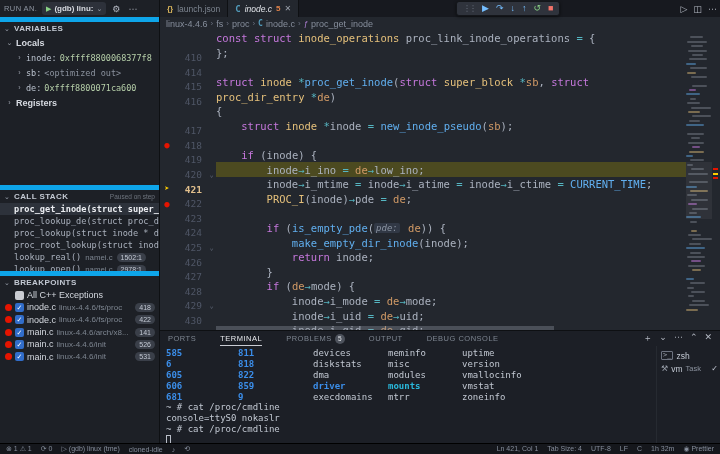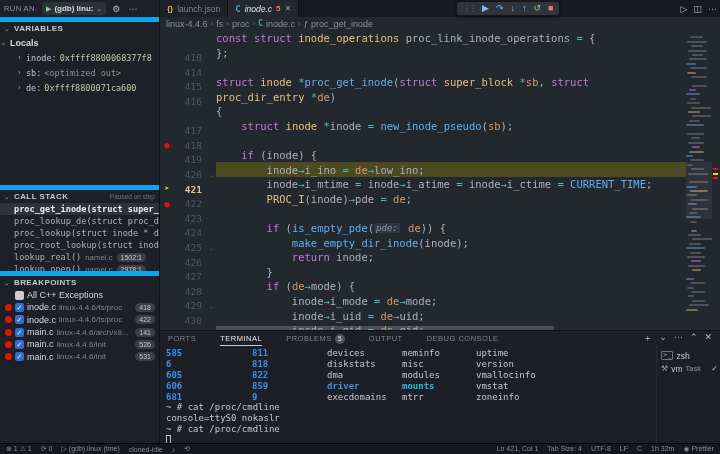--- a/index.html
+++ b/index.html
@@ -21,21 +21,21 @@
   .sec-hdr{height:13px;flex:none;display:flex;align-items:center;gap:3px;padding:0 4px;}
   .sec-hdr .tchev{font-size:7px;color:#9aa0ab;width:7px;display:inline-block;}
   .sec-hdr .t{font-size:8px;font-weight:bold;letter-spacing:.4px;color:#c3c9d3;flex:1;white-space:nowrap;}
   .sec-hdr .note{font-size:6.5px;color:#6f757f;white-space:nowrap;}
   .sec-vars{height:168px;}
   .sec-watch{height:85px;}
   .sec-stack{height:86px;}
   .sec-bp{flex:1;}
   .vrow{height:15px;display:flex;align-items:center;gap:3px;font-size:9px;white-space:nowrap;overflow:hidden;}
   .vrow .tchev{font-size:7px;color:#9aa0ab;width:7px;text-align:center;flex:none;}
-  .vrow.lvl1{} .vrow.lvl2{padding-left:16px;}
+  .vrow.lvl1{padding-left:6px;} .vrow.lvl2{padding-left:16px;}
   .vrow .grp{color:#d6dae1;font-weight:bold;}
   .vrow .vname{color:#bac2ce;font-family:"DejaVu Sans Mono",monospace;font-size:8.5px;}
   .vrow .vval{color:#b5cea8;font-family:"DejaVu Sans Mono",monospace;font-size:8.5px;}
   .vrow .vval.opt{color:#8a919d;}
   .stack-list{flex:1;overflow:hidden;}
   .srow{height:12px;display:flex;align-items:center;gap:4px;padding:0 4px 0 14px;font-family:"DejaVu Sans Mono",monospace;
     font-size:8.6px;color:#a8afbb;white-space:nowrap;overflow:hidden;cursor:pointer;}
   .srow.sel{background:#2d323b;color:#eceef2;font-weight:bold;}
   .srow .sfile{font-family:"Liberation Sans",sans-serif;font-size:7.8px;color:#7d8590;}
   .badge-pill{background:#3a3f49;border-radius:6px;font-size:7px;color:#c3c9d4;padding:0 4px;line-height:9px;
@@ -97,21 +97,21 @@
   .panel-hdr{height:15px;flex:none;display:flex;align-items:center;padding:0 8px;gap:24px;}
   .ptab{font-size:7.5px;letter-spacing:.5px;color:#7d8590;cursor:pointer;display:flex;align-items:center;gap:3px;height:100%;}
   .ptab.active{color:#e8eaee;border-bottom:1px solid #c9ccd3;}
   .pbadge{background:#4d525c;color:#e2e5ea;border-radius:50%;width:10px;height:10px;font-size:6.5px;display:flex;align-items:center;justify-content:center;letter-spacing:0;}
   .panel-acts{margin-left:auto;display:flex;gap:7px;color:#b5bac4;font-size:9px;}
   .panel-acts span{cursor:pointer;}
   .panel-body{flex:1;display:flex;min-height:0;}
   .term{flex:1;padding:2px 0 0 6px;font-family:"DejaVu Sans Mono",monospace;font-size:9px;color:#c2c8d2;overflow:hidden;}
   .trow{height:10.8px;display:flex;align-items:center;white-space:pre;}
   .tcell{overflow:hidden;}
-  .tc0{width:86px;} .tc1{width:75px;} .tc2{width:75px;} .tc3{width:74px;}
+  .tc0{width:72px;} .tc1{width:75px;} .tc2{width:75px;} .tc3{width:74px;}
   .c-b{color:#3b8eea;font-weight:bold;} .c-c{color:#29b8db;font-weight:bold;} .c-w{color:#c2c8d2;}
   .cursor{width:5px;height:9px;border:1px solid #b9bec8;display:inline-block;}
   .termlist{width:64px;flex:none;border-left:1px solid #262a31;padding:3px 2px 0 4px;font-size:8.5px;color:#c2c8d2;}
   .tl-row{height:13px;display:flex;align-items:center;gap:3px;white-space:nowrap;overflow:hidden;cursor:pointer;}
   .tl-ico{font-size:7px;color:#9aa0ab;font-family:"DejaVu Sans Mono",monospace;border:1px solid #6d7380;border-radius:1px;padding:0 1px;line-height:7px;}
   .tl-ico2{font-size:8px;color:#9aa0ab;}
   .tl-sub{color:#8a919d;font-size:7.5px;}
   .tl-chk{color:#c3c9d4;font-size:8px;margin-left:auto;}
 
   
@@ -157,20 +157,24 @@
               <span class="tchev">›</span>
               <span class="vname">sb:</span>
               <span class="vval opt">&lt;optimized out&gt;</span>
             </div>
             <div class="vrow lvl2">
               <span class="tchev">›</span>
               <span class="vname">de:</span>
               <span class="vval">0xffff8800071ca600</span>
             </div>
           </div>
+        <div class="vrow lvl1">
+          <span class="tchev">›</span>
+          <span class="grp">Registers</span>
+        </div>
       </div>
 
 
       <div class="sec sec-stack">
         <div class="sec-hdr">
           <span class="tchev">⌄</span>
           <span class="t">CALL STACK</span>
           <span class="note">Paused on step</span>
         </div>
         <div class="stack-list" id="stack-list">

